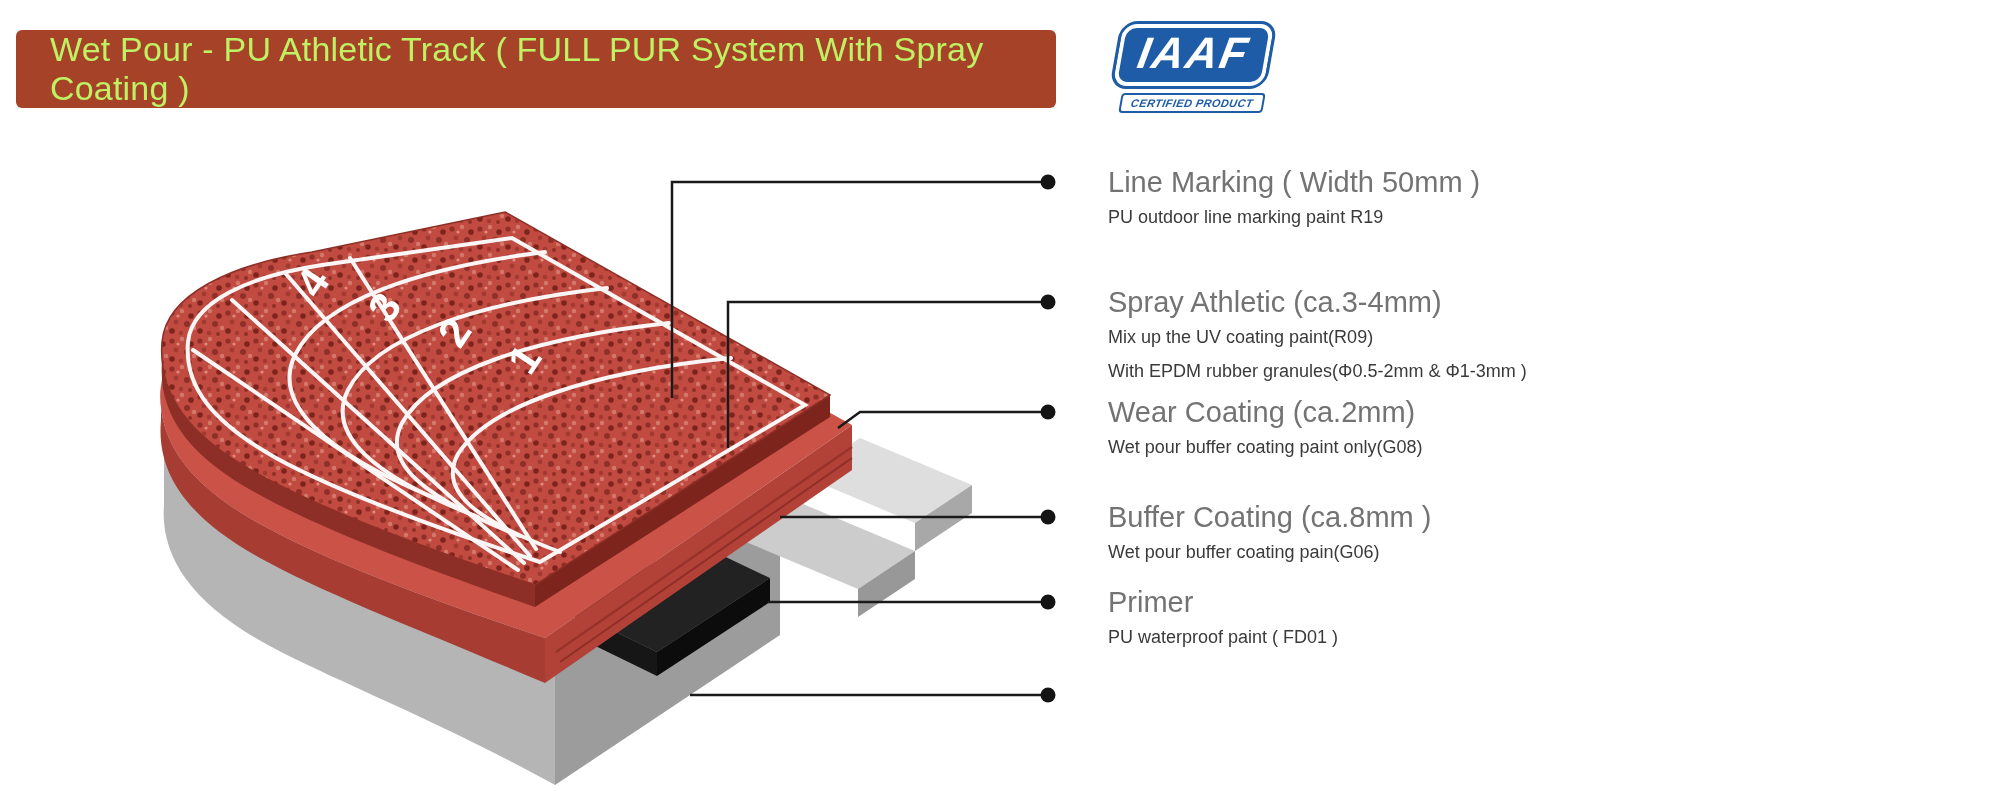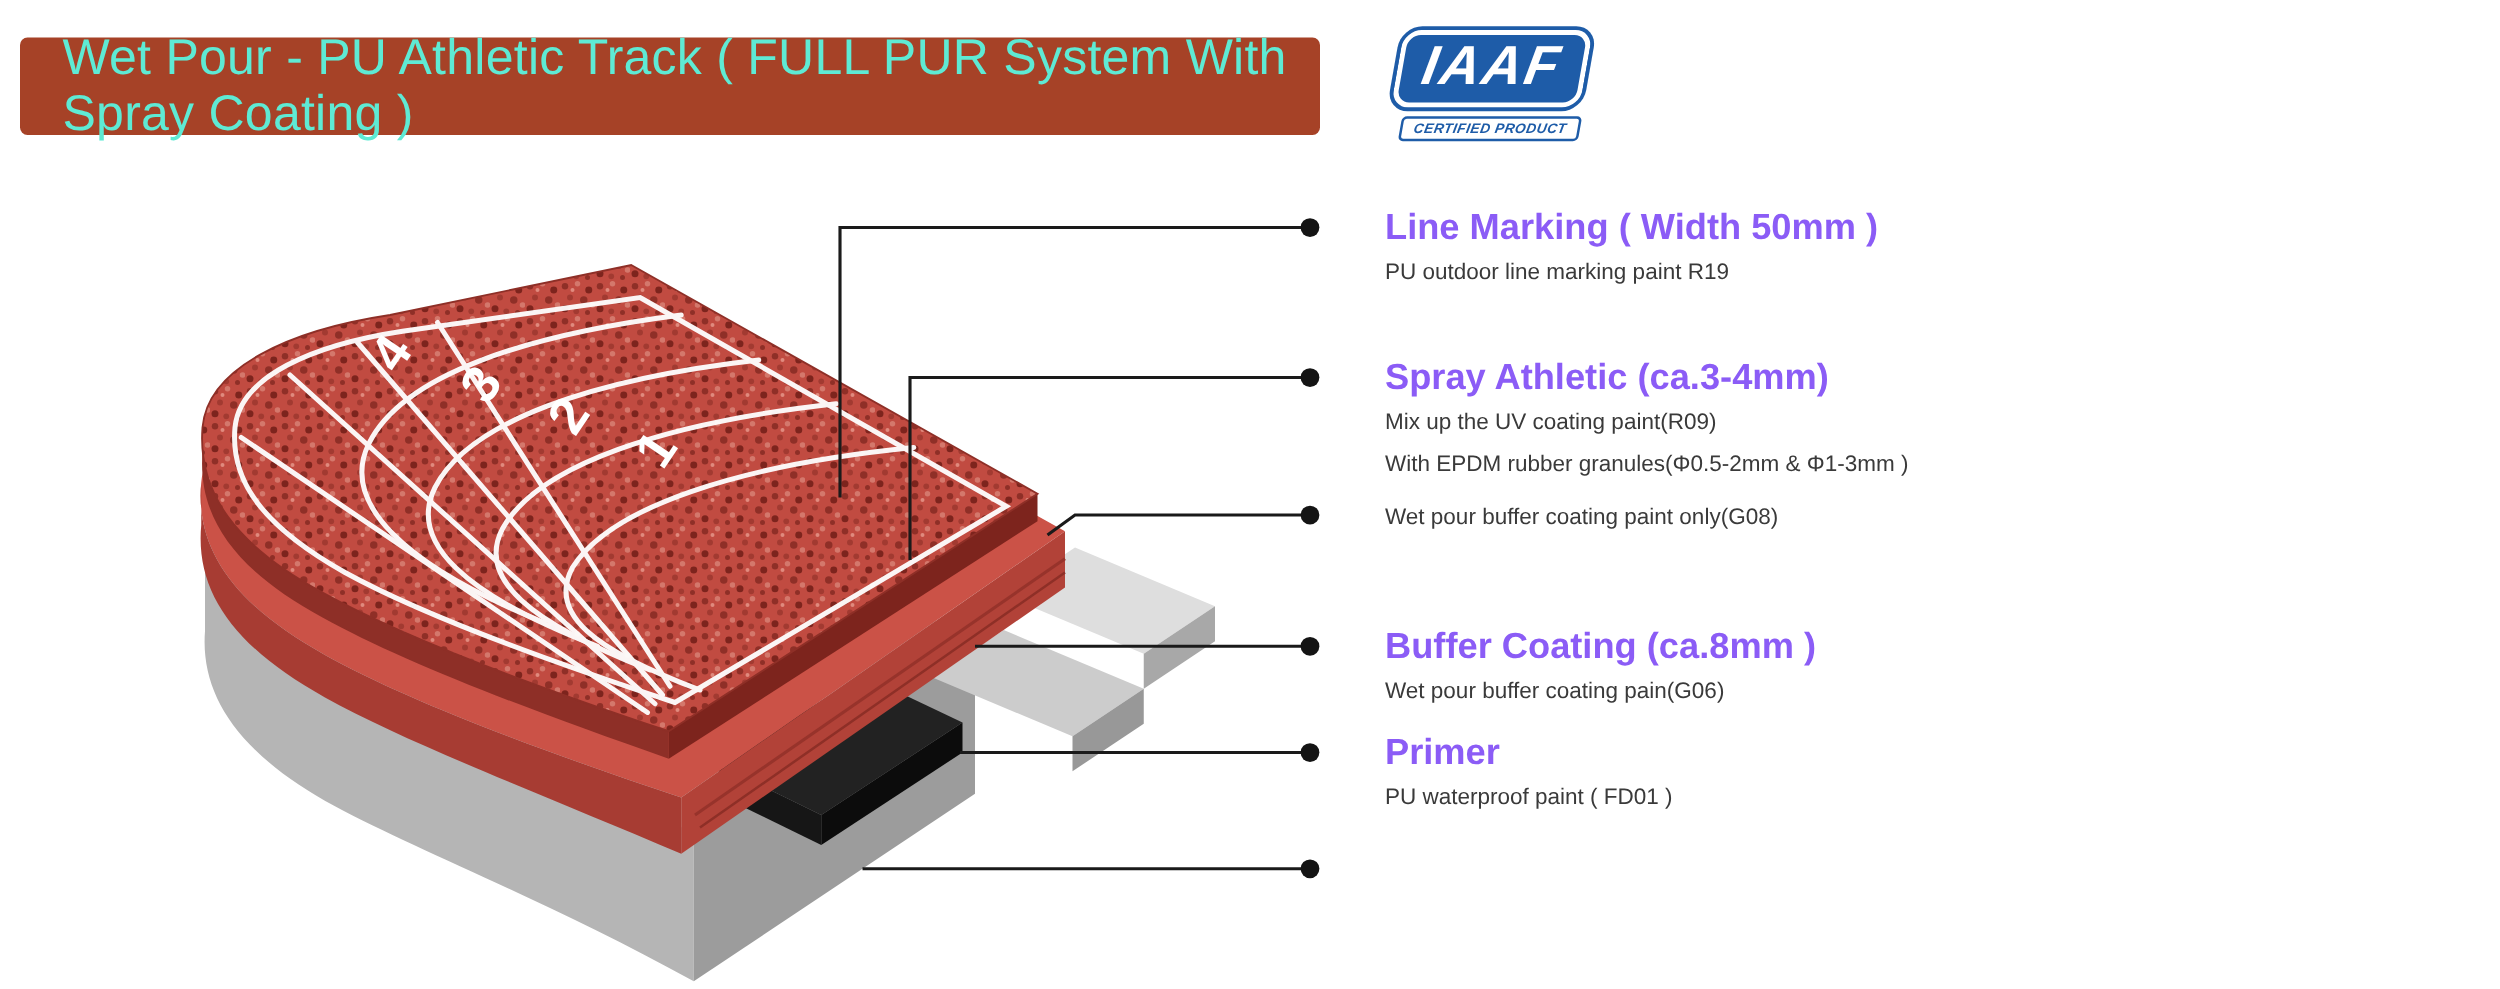--- a/index.html
+++ b/index.html
@@ -6,40 +6,40 @@
   .stage{
     position:relative;width:2000px;height:791px;background:#ffffff;overflow:hidden;
     font-family:"Liberation Sans",sans-serif;
   }
   
   .banner{
     position:absolute;left:16px;top:30px;width:1040px;height:78px;
     background:#A64227;border-radius:6px;display:flex;align-items:center;
     padding-left:34px;box-sizing:border-box;
   }
-  .banner span{color:#5eead4;font-size:40px;letter-spacing:0.2px;}
+  .banner span{color:#bef264;font-size:34px;letter-spacing:0.2px;}
   
   .badge{position:absolute;left:1118px;top:24px;}
   .iaaf-main{
     display:inline-block;background:#1E5CA8;color:#ffffff;
     transform:skewX(-10deg);border-radius:14px;padding:4px 20px 8px 20px;
     box-shadow:inset 0 0 0 4px #ffffff, 0 0 0 3px #1E5CA8;
     font-style:italic;font-weight:bold;font-size:44px;letter-spacing:2px;
   }
   .iaaf-sub{
     margin-top:7px;margin-left:2px;transform:skewX(-10deg);
     background:#ffffff;border:2px solid #1E5CA8;color:#1E5CA8;border-radius:4px;
     font-style:italic;font-weight:bold;font-size:11px;padding:2px 9px;
     width:max-content;letter-spacing:0.4px;
   }
   
   .illustration{position:absolute;left:0;top:0;width:2000px;height:791px;}
   
   .callout{position:absolute;left:1108px;}
-  .callout h3{margin:0;font-size:29px;font-weight:bold;color:#8b5cf6;line-height:34px;}
+  .callout h3{margin:0;font-size:29px;font-weight:normal;color:#737373;line-height:34px;}
   .callout p{margin:2px 0 0 0;font-size:18px;color:#3a3a3a;line-height:32px;}
   .c1{top:165px;} .c2{top:285px;} .c3{top:395px;} .c4{top:500px;} .c5{top:585px;} .c6{top:678px;}
 </style>
 </head>
 <body>
 
 <div class="stage">
 
   <div class="banner">
     <span>Wet Pour - PU Athletic Track ( FULL PUR System With Spray Coating )</span>
@@ -141,20 +141,21 @@
     <p>PU outdoor line marking paint R19</p>
   </div>
 
   <div class="callout c2">
     <h3>Spray Athletic (ca.3-4mm)</h3>
     <p>Mix up the UV coating paint(R09)</p>
     <p>With EPDM rubber granules(Φ0.5-2mm &amp; Φ1-3mm )</p>
   </div>
 
   <div class="callout c3">
+    <h3>Wear Coating (ca.2mm)</h3>
     <p>Wet pour buffer coating paint only(G08)</p>
   </div>
 
   <div class="callout c4">
     <h3>Buffer Coating (ca.8mm )</h3>
     <p>Wet pour buffer coating pain(G06)</p>
   </div>
 
   <div class="callout c5">
     <h3>Primer</h3>

